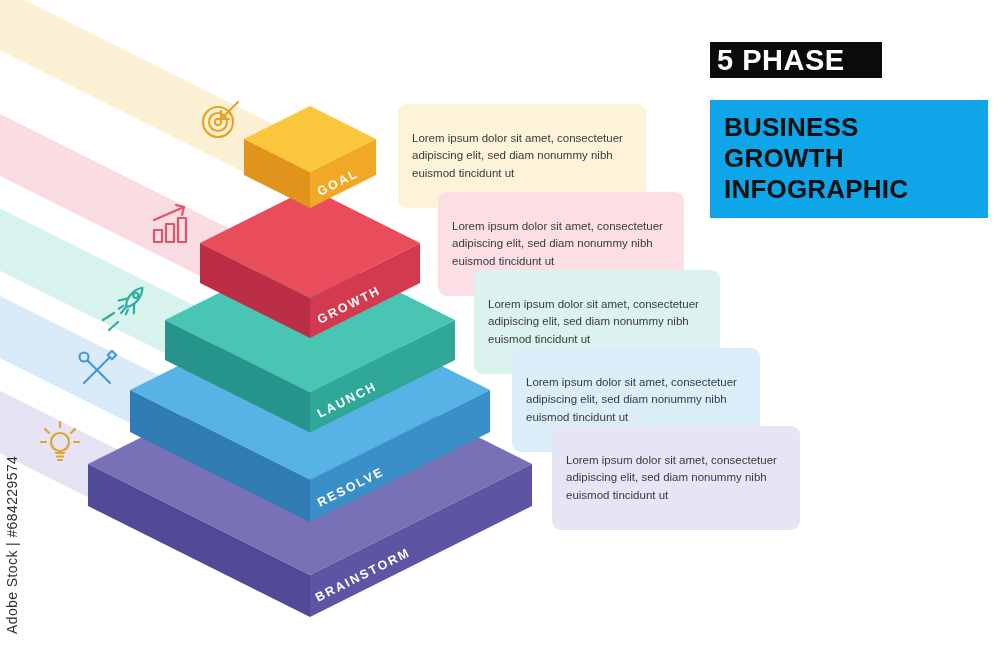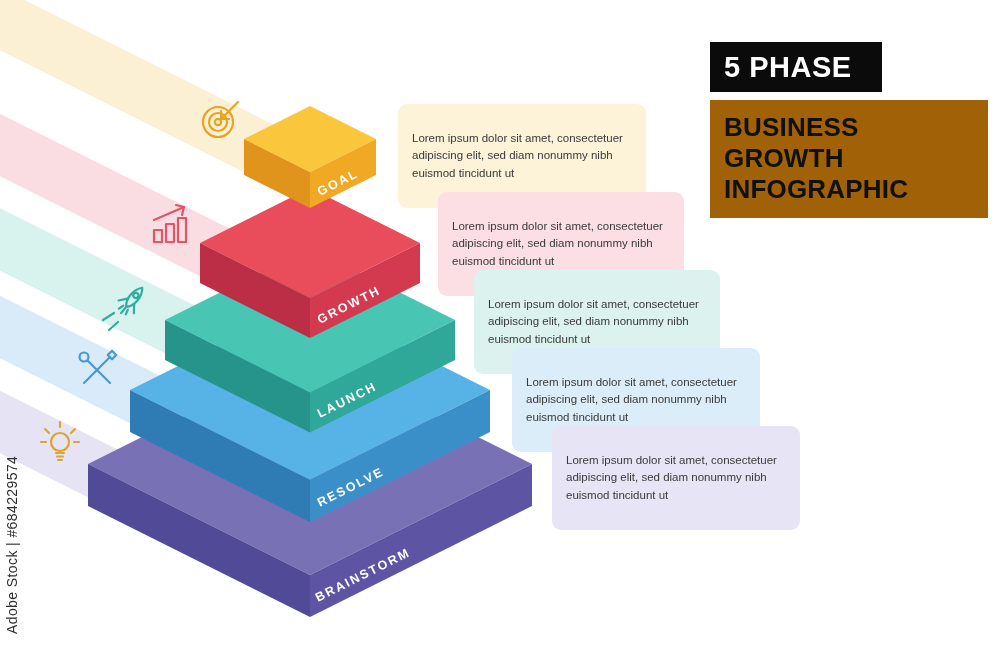--- a/index.html
+++ b/index.html
@@ -3,22 +3,22 @@
 <meta charset="utf-8">
 <style>
   html,body{margin:0;padding:0;background:#fff;}
   .stage{position:relative;width:1000px;height:667px;background:#ffffff;overflow:hidden;
          font-family:"Liberation Sans",sans-serif;}
   .stage svg{position:absolute;left:0;top:0;}
   .face-label{font-family:"Liberation Sans",sans-serif;font-size:12.5px;font-weight:700;
               fill:#ffffff;letter-spacing:2px;}
   .callout{position:absolute;border-radius:9px;padding:26px 14px;box-sizing:border-box;}
   .callout p{margin:0;font-size:11.5px;line-height:1.5;color:#3a3a3a;}
-  .phase-box{position:absolute;left:710px;top:42px;width:172px;height:50px;display:flex;
-             align-items:center;padding-left:14px;box-sizing:border-box;}
+  .phase-box{position:absolute;left:710px;top:42px;width:172px;height:36px;display:flex;
+             align-items:center;padding-left:7px;box-sizing:border-box;}
   .phase-box span{color:#ffffff;font-size:29px;font-weight:700;letter-spacing:.5px;}
   .title-box{position:absolute;left:710px;top:100px;width:278px;min-height:90px;
              padding:12px 14px;box-sizing:border-box;}
   .title-box span{color:#101010;font-size:26px;font-weight:700;line-height:1.2;letter-spacing:.2px;}
   .watermark{position:absolute;left:4px;top:634px;transform-origin:0 0;transform:rotate(-90deg);
              font-size:14px;color:#2e2e2e;letter-spacing:.4px;white-space:nowrap;}
   .icons{fill:none;stroke-width:2.2;stroke-linecap:round;stroke-linejoin:round;}
 </style>
 </head>
 <body>
@@ -134,19 +134,19 @@
   <div class="callout" style="left: 512px; top: 348px; width: 248px; background-color: rgb(219, 237, 249);">
     <p>Lorem ipsum dolor sit amet, consectetuer adipiscing elit, sed diam nonummy nibh euismod tincidunt ut</p>
   </div>
   <div class="callout" style="left: 552px; top: 426px; width: 248px; background-color: rgb(231, 229, 245);">
     <p>Lorem ipsum dolor sit amet, consectetuer adipiscing elit, sed diam nonummy nibh euismod tincidunt ut</p>
   </div>
 
   <div class="phase-box" style="background-color: rgb(11, 11, 11);">
     <span>5 PHASE</span>
   </div>
-  <div class="title-box" style="background-color: #a16207;">
+  <div class="title-box" style="background-color: #0ea5e9;">
     <span>BUSINESS GROWTH INFOGRAPHIC</span>
   </div>
 
   <div class="watermark">Adobe Stock | #684229574</div>
 
 </div>
 
 </body></html>

